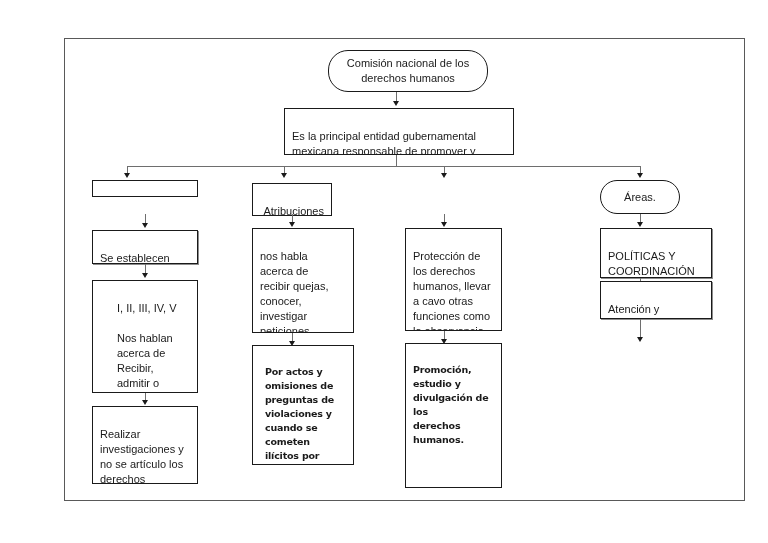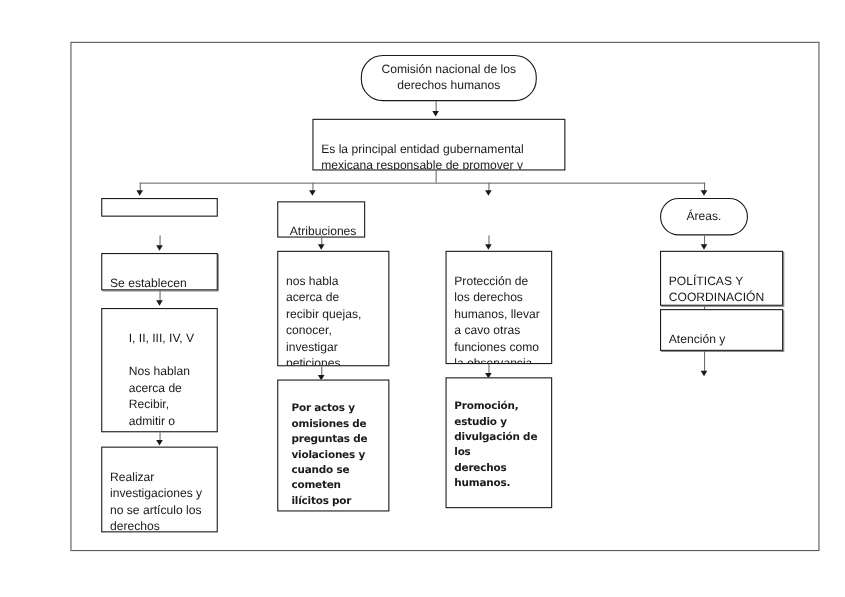--- a/index.html
+++ b/index.html
@@ -189,21 +189,21 @@
 los derechos
 humanos, llevar
 a cavo otras
 funciones como
 la observancia</span>
   </div>
 
   <div class="conn vline" style="left:444px; top:331px; height:9px;"></div>
   <div class="arrow" style="left:440.5px; top:339px;"></div>
 
-  <div class="node bold-narrow" style="left:405px; top:343px; width:97px; height:119px; text-align:left;">
+  <div class="node bold-narrow" style="left:405px; top:343px; width:97px; height:145px; text-align:left;">
     <span class="txt">Promoción,
 estudio y
 divulgación de los
 derechos
 humanos.</span>
   </div>
 
   <div class="node center" style="left:600px; top:180px; width:80px; height:34px;">
     <span class="txt">Áreas.</span>
   </div>

